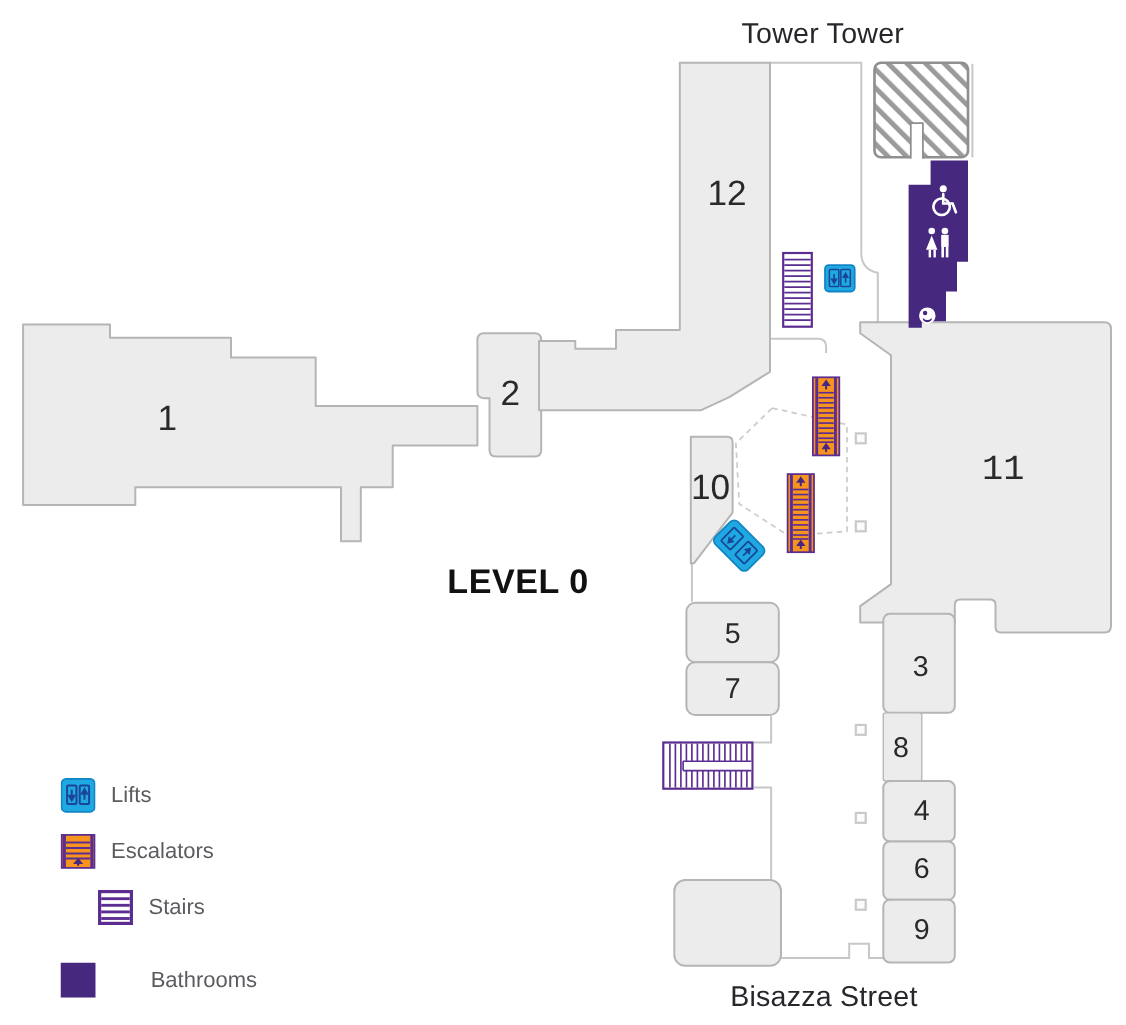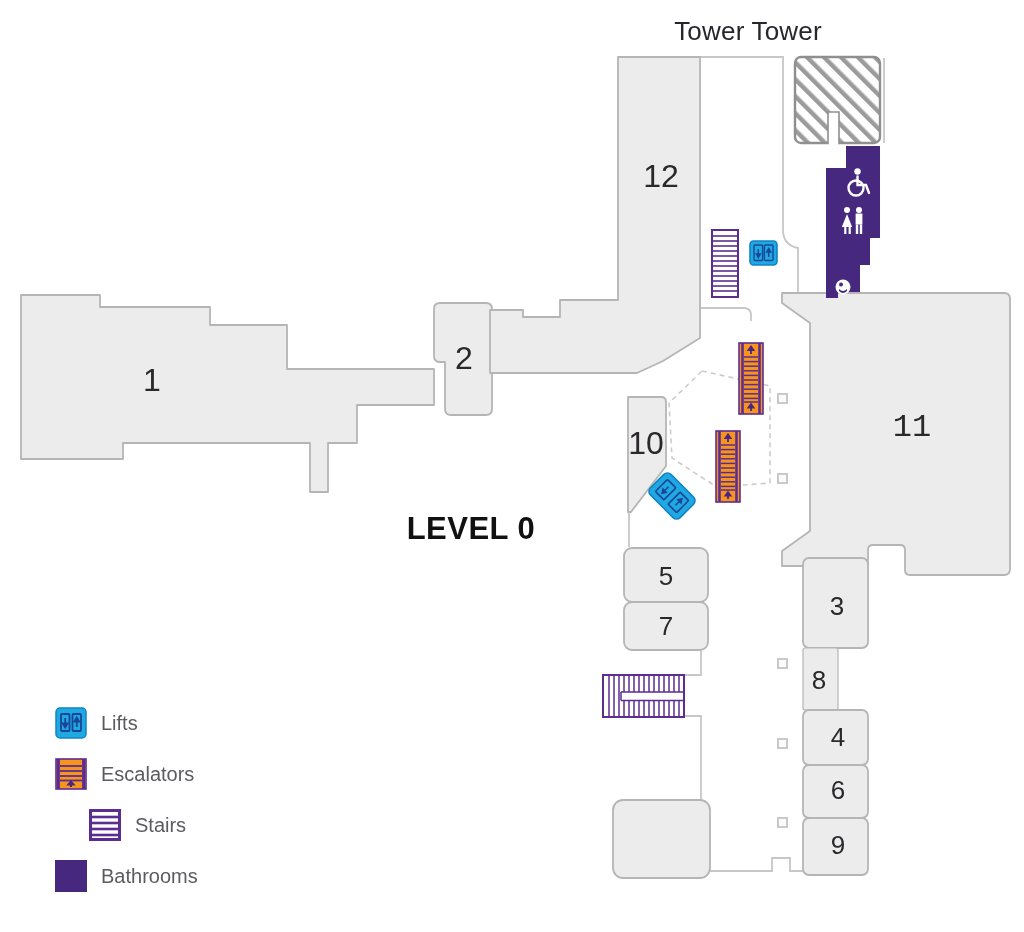--- a/index.html
+++ b/index.html
@@ -187,20 +187,21 @@
   <g fill="#fbfbfb" stroke="#c9c9c9" stroke-width="2">
     <rect x="778" y="394" width="9" height="9"></rect>
     <rect x="778" y="474" width="9" height="9"></rect>
     <rect x="778" y="659" width="9" height="9"></rect>
     <rect x="778" y="739" width="9" height="9"></rect>
     <rect x="778" y="818" width="9" height="9"></rect>
   </g>
 </svg>
 
 <div class="txt street" style="left:748px;top:31px;">Tower Tower</div>
+<div class="txt street" style="left:749px;top:906px;">Bisazza Street</div>
 <div class="txt level" style="left:471px;top:488px;margin-top:41px;">LEVEL 0</div>
 
 <div class="txt unit-label" style="left:152px;top:380px;">1</div>
 <div class="txt unit-label" style="left:464px;top:358px;">2</div>
 <div class="txt unit-label small" style="left:837px;top:606px;">3</div>
 <div class="txt unit-label small" style="left:838px;top:737px;">4</div>
 <div class="txt unit-label small" style="left:666px;top:576px;">5</div>
 <div class="txt unit-label small" style="left:838px;top:790px;">6</div>
 <div class="txt unit-label small" style="left:666px;top:626px;">7</div>
 <div class="txt unit-label small" style="left:819px;top:680px;">8</div>
@@ -251,21 +252,21 @@
       <g stroke="#5b2d90" stroke-width="2.6">
         <line x1="3" y1="8" x2="29" y2="8"></line>
         <line x1="3" y1="14" x2="29" y2="14"></line>
         <line x1="3" y1="20" x2="29" y2="20"></line>
         <line x1="3" y1="26" x2="29" y2="26"></line>
       </g>
     </svg>
     <span class="leg-label">Stairs</span>
   </div>
 
-  <div class="leg-row" style="top:153px;">
+  <div class="leg-row" style="top:168px;gap:36px;">
     <svg class="leg-ico" viewBox="0 0 32 32">
       <rect x="0" y="0" width="32" height="32" fill="#46297f"></rect>
     </svg>
     <span class="leg-label">Bathrooms</span>
   </div>
 
 </div>
 </div>
 
 </body></html>

